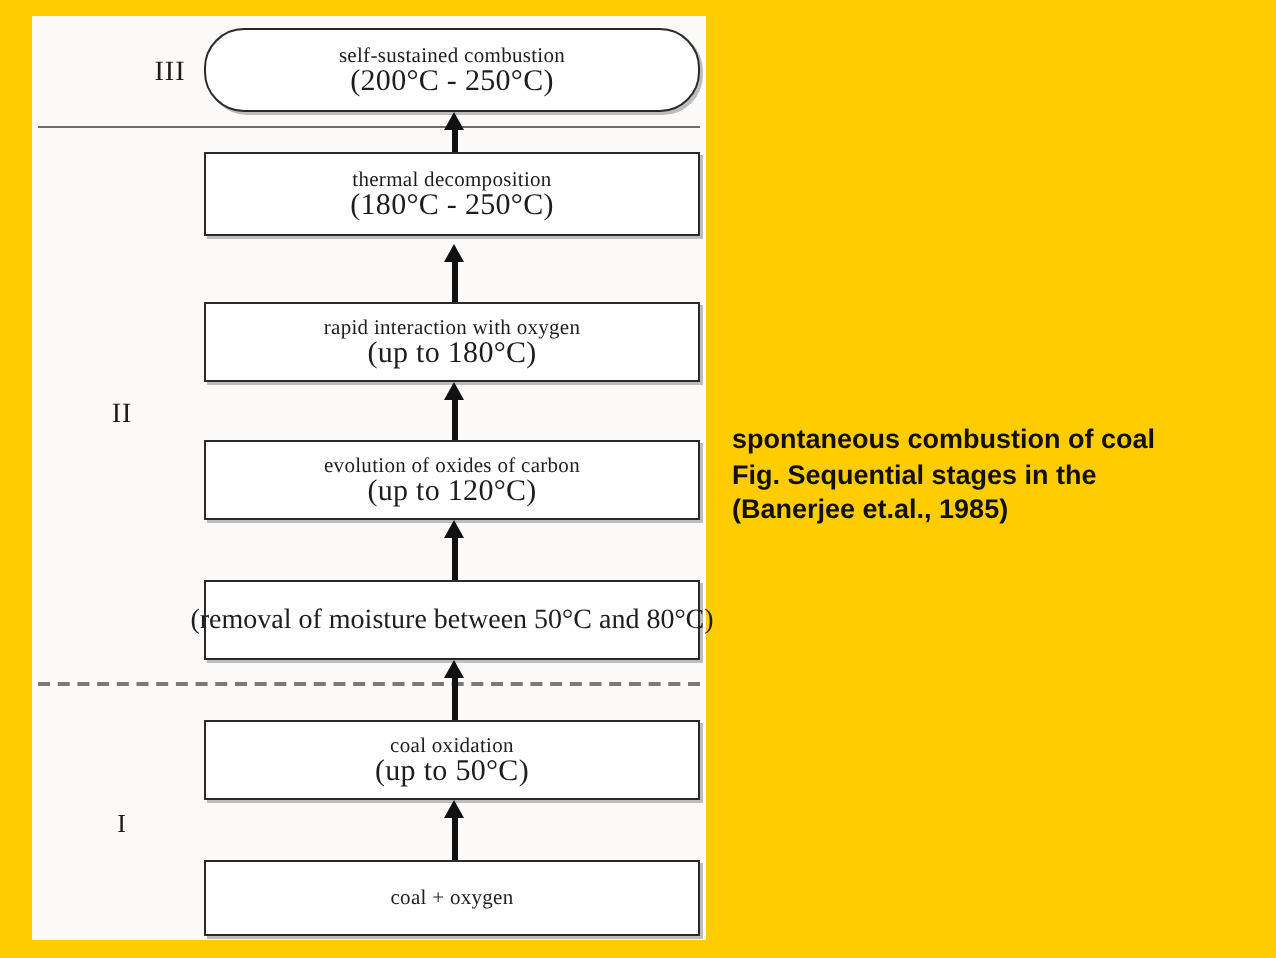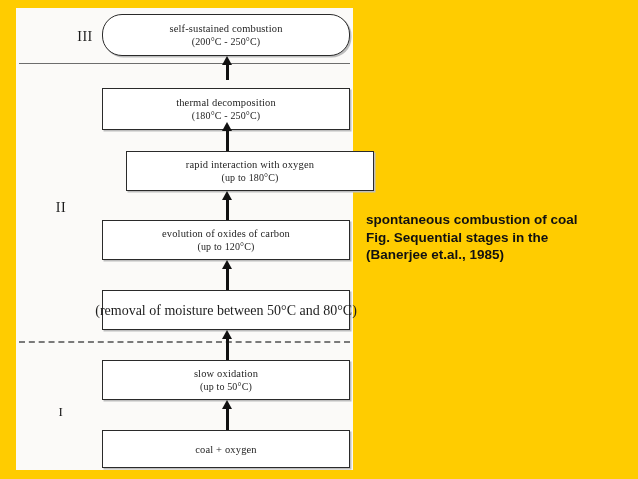--- a/index.html
+++ b/index.html
@@ -88,37 +88,37 @@
     color: #1d1d1d;
     text-align: center;
   }
   .stage .line1 {
     font-size: 10.5px;
     line-height: 13px;
     letter-spacing: 0.15px;
     white-space: nowrap;
   }
   .stage .line2 {
-    font-size: 10px;
+    font-size: 15px;
     line-height: 13px;
     letter-spacing: 0.15px;
     white-space: nowrap;
   }
   .stage.single .line1 {
     font-size: 10.5px;
   }
   .stage.wide .line2 {
     font-size: 14px;
     letter-spacing: 0;
   }
 
   
   #stage-7 { top: 6px;   height: 42px; border-radius: 20px; }
-  #stage-6 { top: 80px;  height: 42px; }
-  #stage-5 { top: 143px; height: 40px; margin-left: 24px; }
+  #stage-6 { top: 68px;  height: 42px; }
+  #stage-5 { top: 143px; height: 40px; }
   #stage-4 { top: 212px; height: 40px; }
   #stage-3 { top: 282px; height: 40px; }
   #stage-2 { top: 352px; height: 40px; }
   #stage-1 { top: 422px; height: 38px; }
 
   
   .arrow {
     position: absolute;
     left: 120px;
     width: 10px;
@@ -221,21 +221,21 @@
       <div class="stage wide" id="stage-3">
         <span class="line2">(removal of moisture between 50°C and 80°C)</span>
       </div>
 
       <div class="arrow" id="arrow-2-3">
         <span class="head"></span>
         <span class="shaft"></span>
       </div>
 
       <div class="stage" id="stage-2">
-        <span class="line1">slow oxidation</span>
+        <span class="line1">coal oxidation</span>
         <span class="line2">(up to 50°C)</span>
       </div>
 
       <div class="arrow" id="arrow-1-2">
         <span class="head"></span>
         <span class="shaft"></span>
       </div>
 
       <div class="stage single" id="stage-1">
         <span class="line1">coal + oxygen</span>

